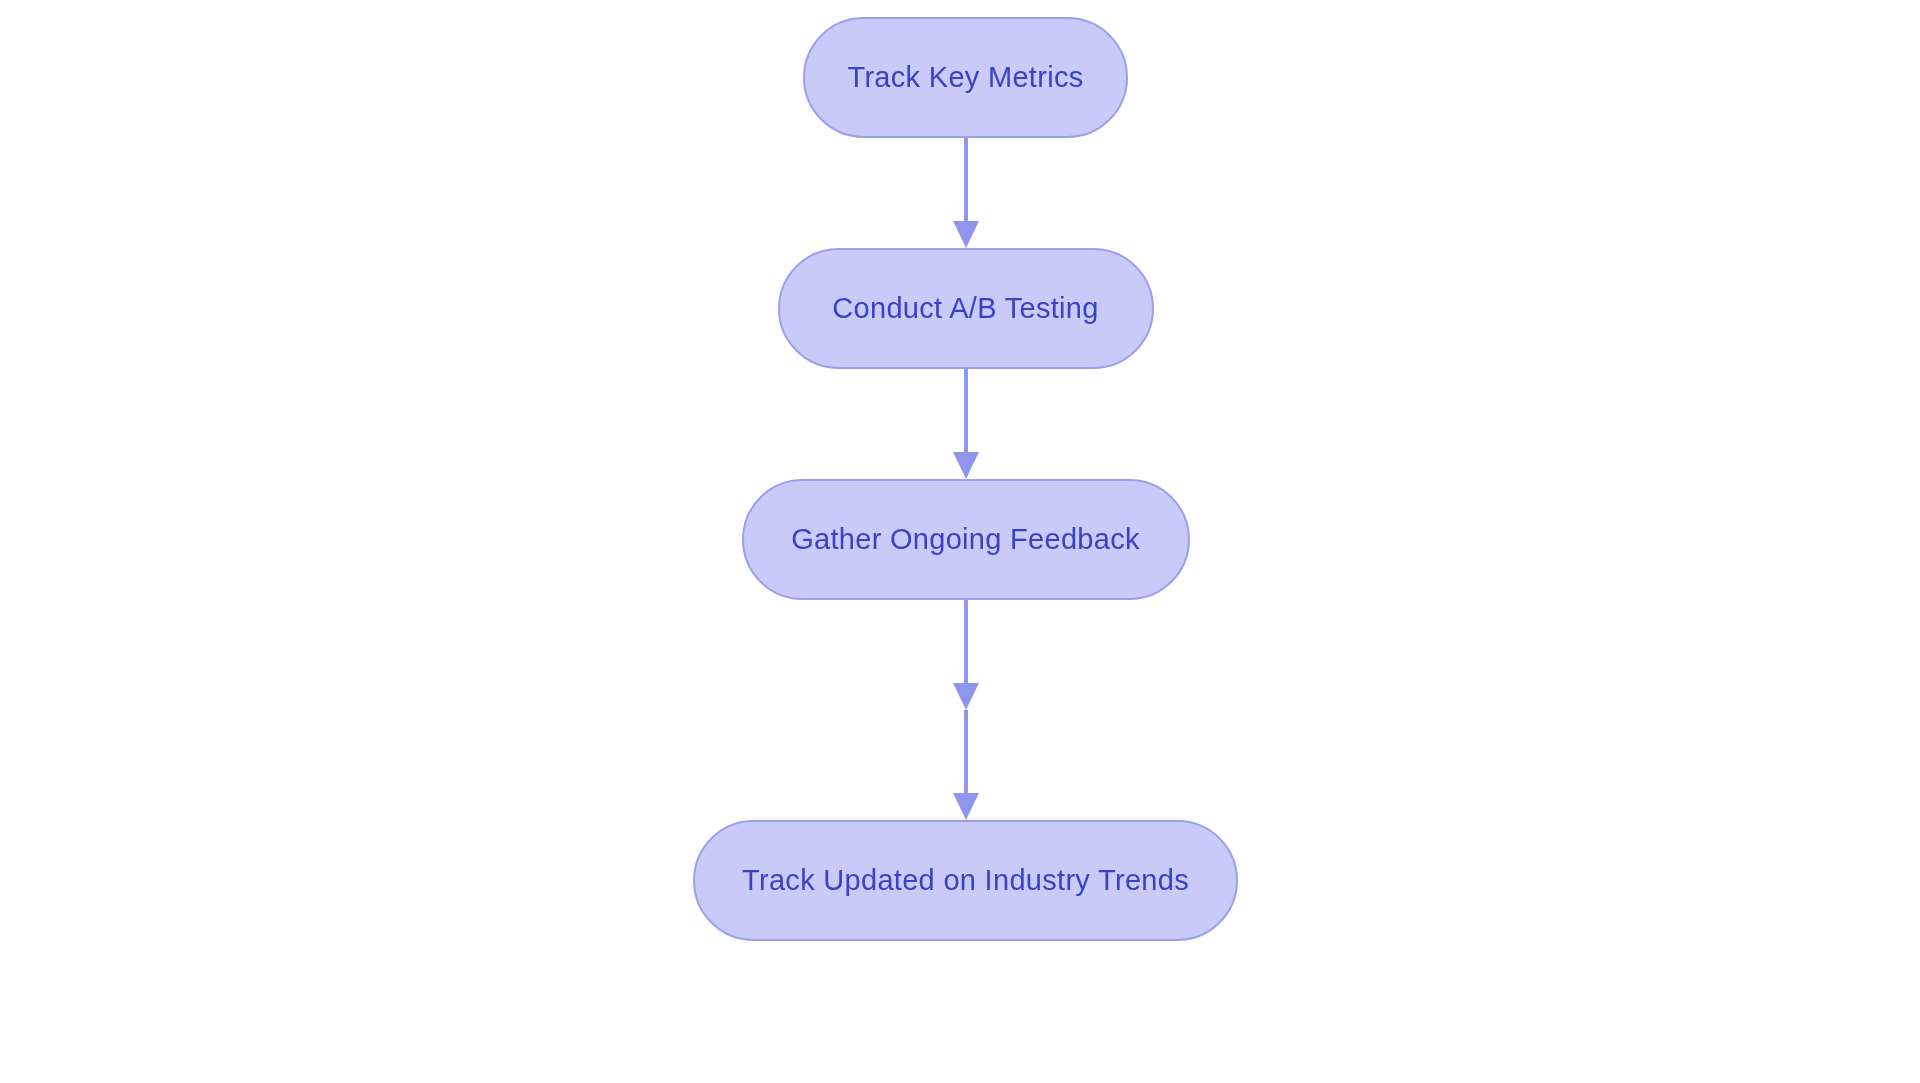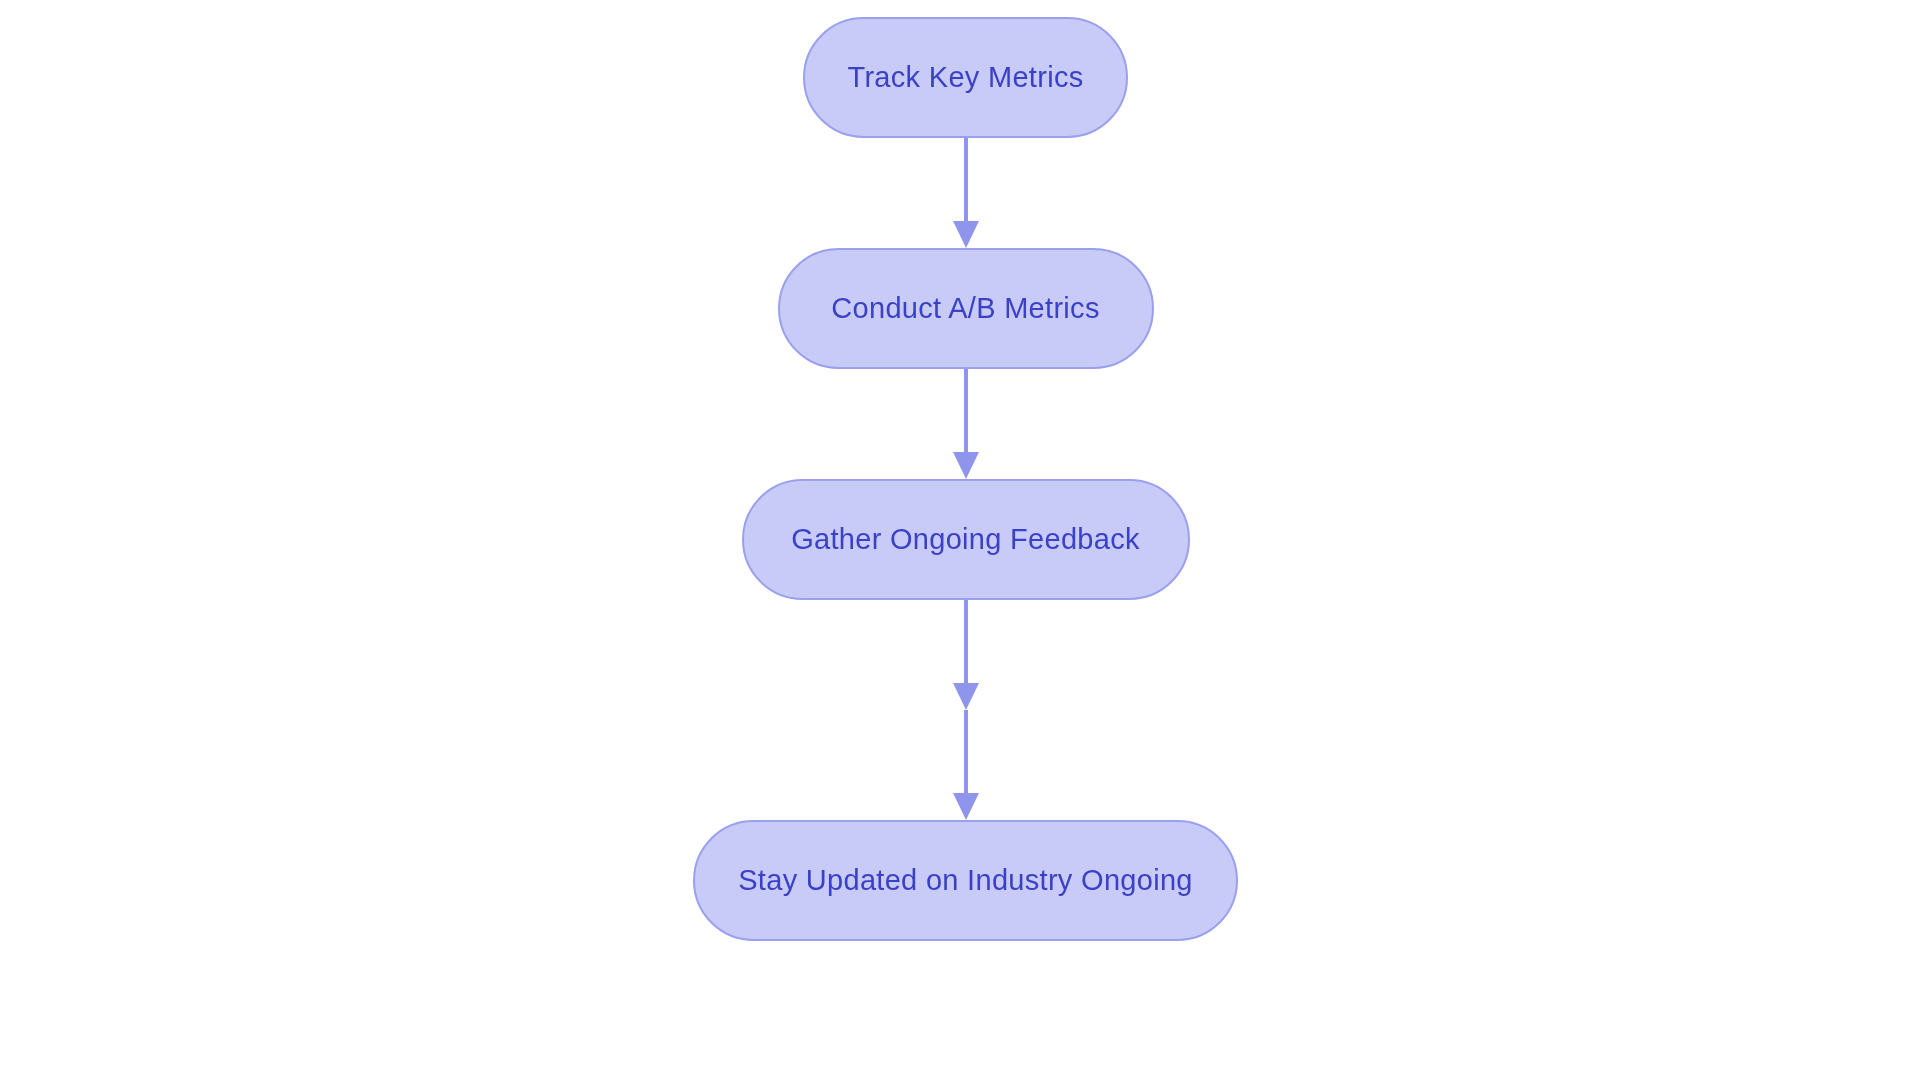--- a/index.html
+++ b/index.html
@@ -79,21 +79,21 @@
     <div class="node w1">
       <span>Track Key Metrics</span>
     </div>
 
     <div class="arrow">
       <div class="shaft"></div>
       <div class="head"></div>
     </div>
 
     <div class="node w2">
-      <span>Conduct A/B Metrics</span>
+      <span>Conduct A/B Testing</span>
     </div>
 
     <div class="arrow">
       <div class="shaft"></div>
       <div class="head"></div>
     </div>
 
     <div class="node w3">
       <span>Gather Ongoing Feedback</span>
     </div>
@@ -103,17 +103,17 @@
       <div class="head"></div>
     </div>
 
 
     <div class="arrow">
       <div class="shaft"></div>
       <div class="head"></div>
     </div>
 
     <div class="node w5">
-      <span>Stay Updated on Industry Ongoing</span>
+      <span>Track Updated on Industry Trends</span>
     </div>
 
   </div>
 </div>
 
 </body></html>

